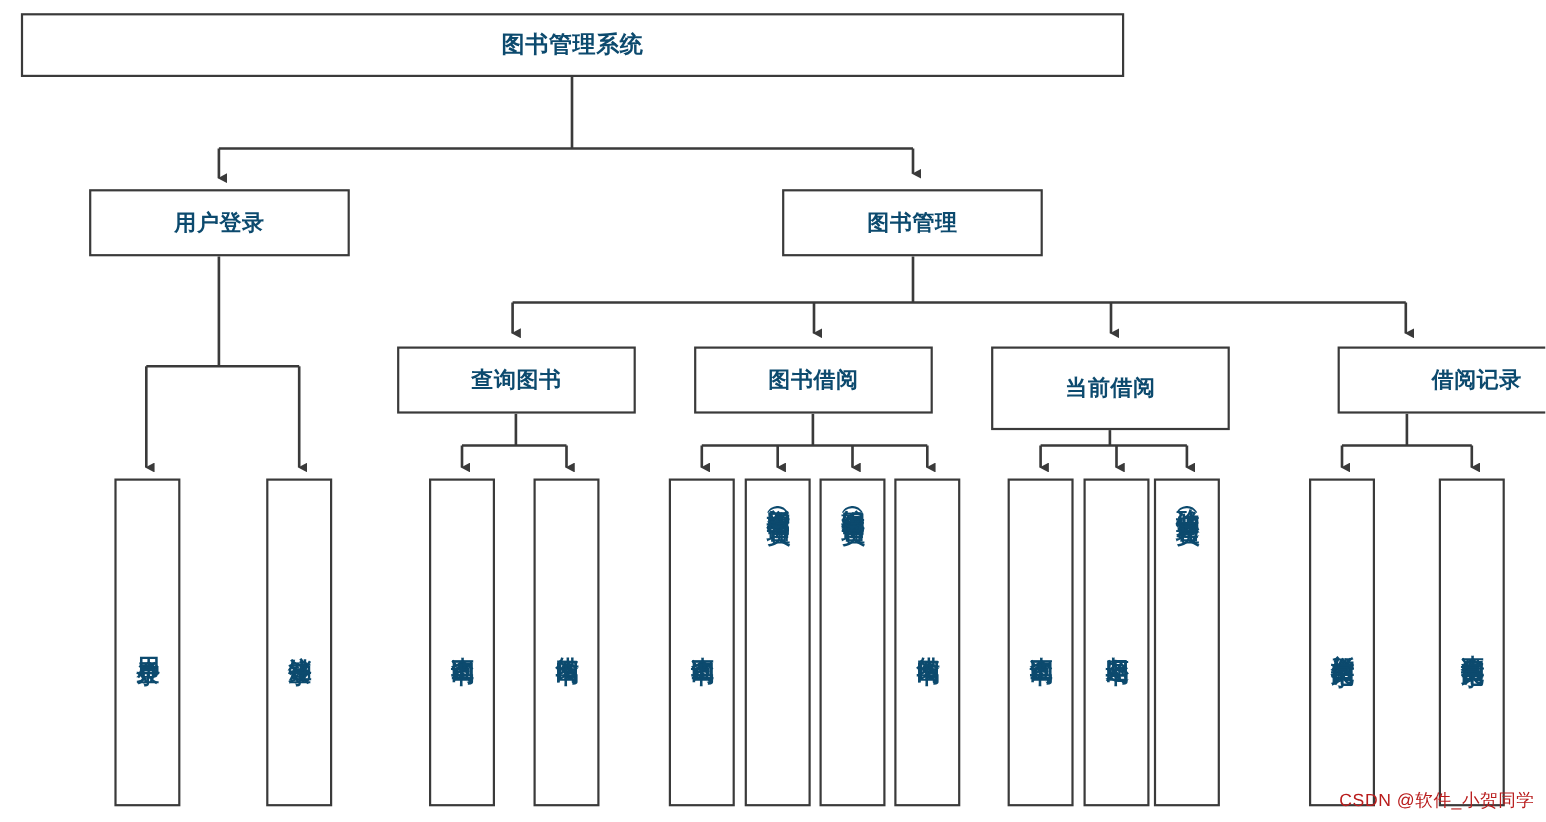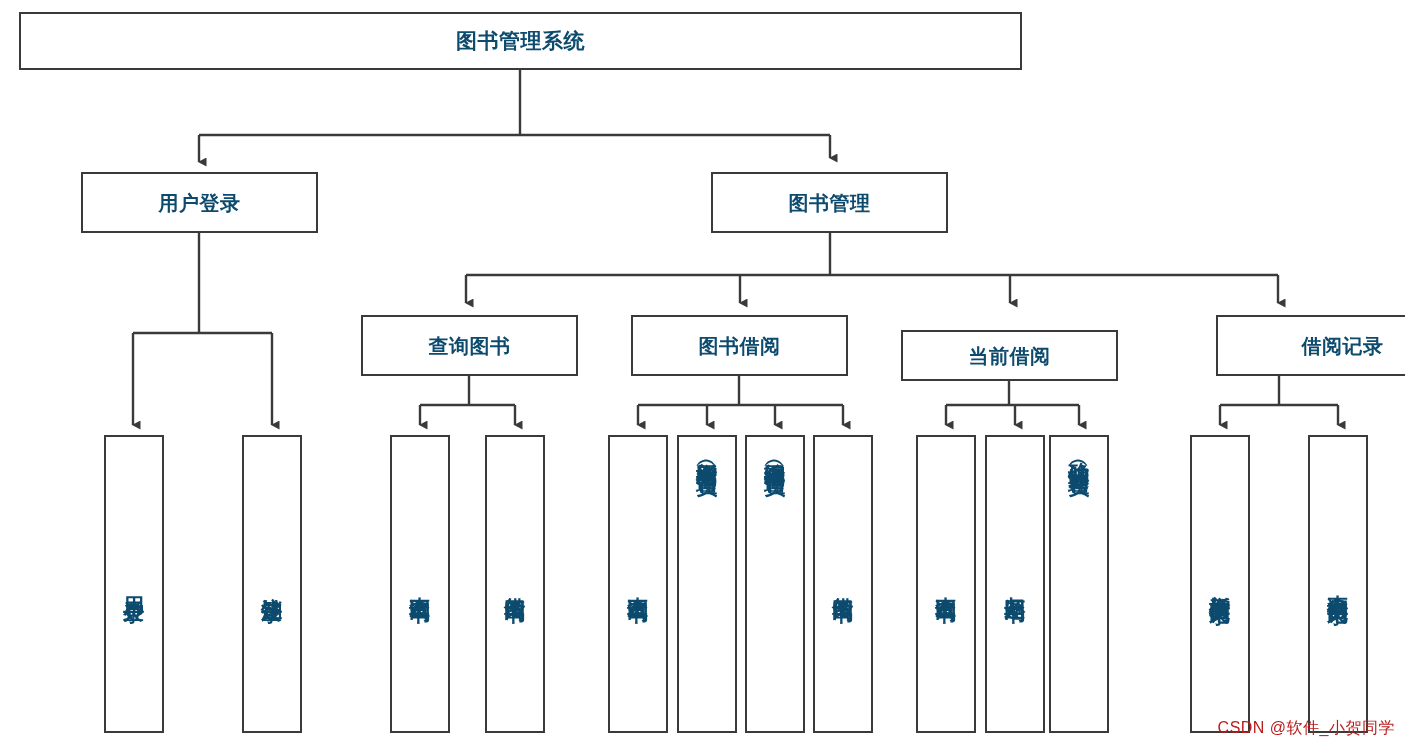--- a/index.html
+++ b/index.html
@@ -150,21 +150,21 @@
   </div>
 
   <div class="node horiz" style="left:361px; top:315px; width:217px; height:61px;">
     <span class="node-label">查询图书</span>
   </div>
 
   <div class="node horiz" style="left:631px; top:315px; width:217px; height:61px;align-items:center;">
     <span class="node-label">图书借阅</span>
   </div>
 
-  <div class="node horiz" style="left:901px; top:330px; width:217px; height:51px;justify-content:center;">
+  <div class="node horiz" style="left:901px; top:315px; width:217px; height:76px;justify-content:center;">
     <span class="node-label">当前借阅</span>
   </div>
 
   <div class="node horiz" style="left:1216px; top:315px; width:253px; height:61px;">
     <span class="node-label">借阅记录</span>
   </div>
 
   <div class="node vert centered" style="left:104px; top:435px; width:60px; height:298px;">
     <span class="node-label">用户登录</span>
   </div>

